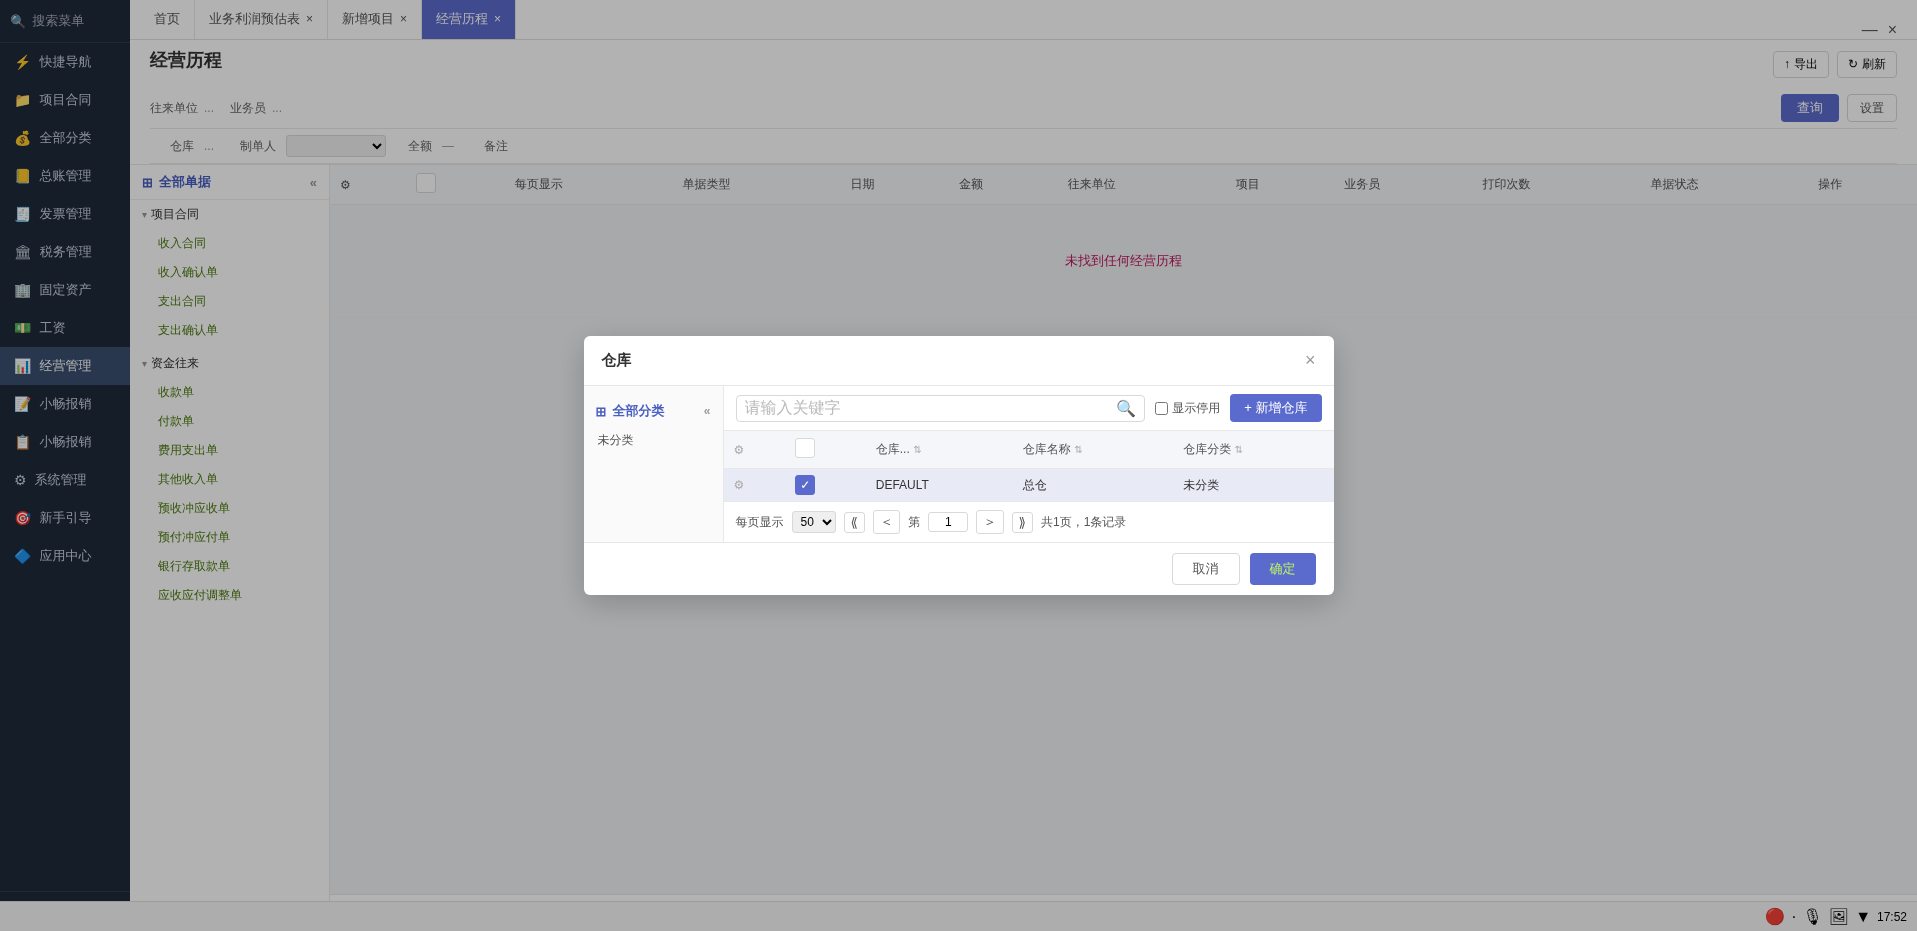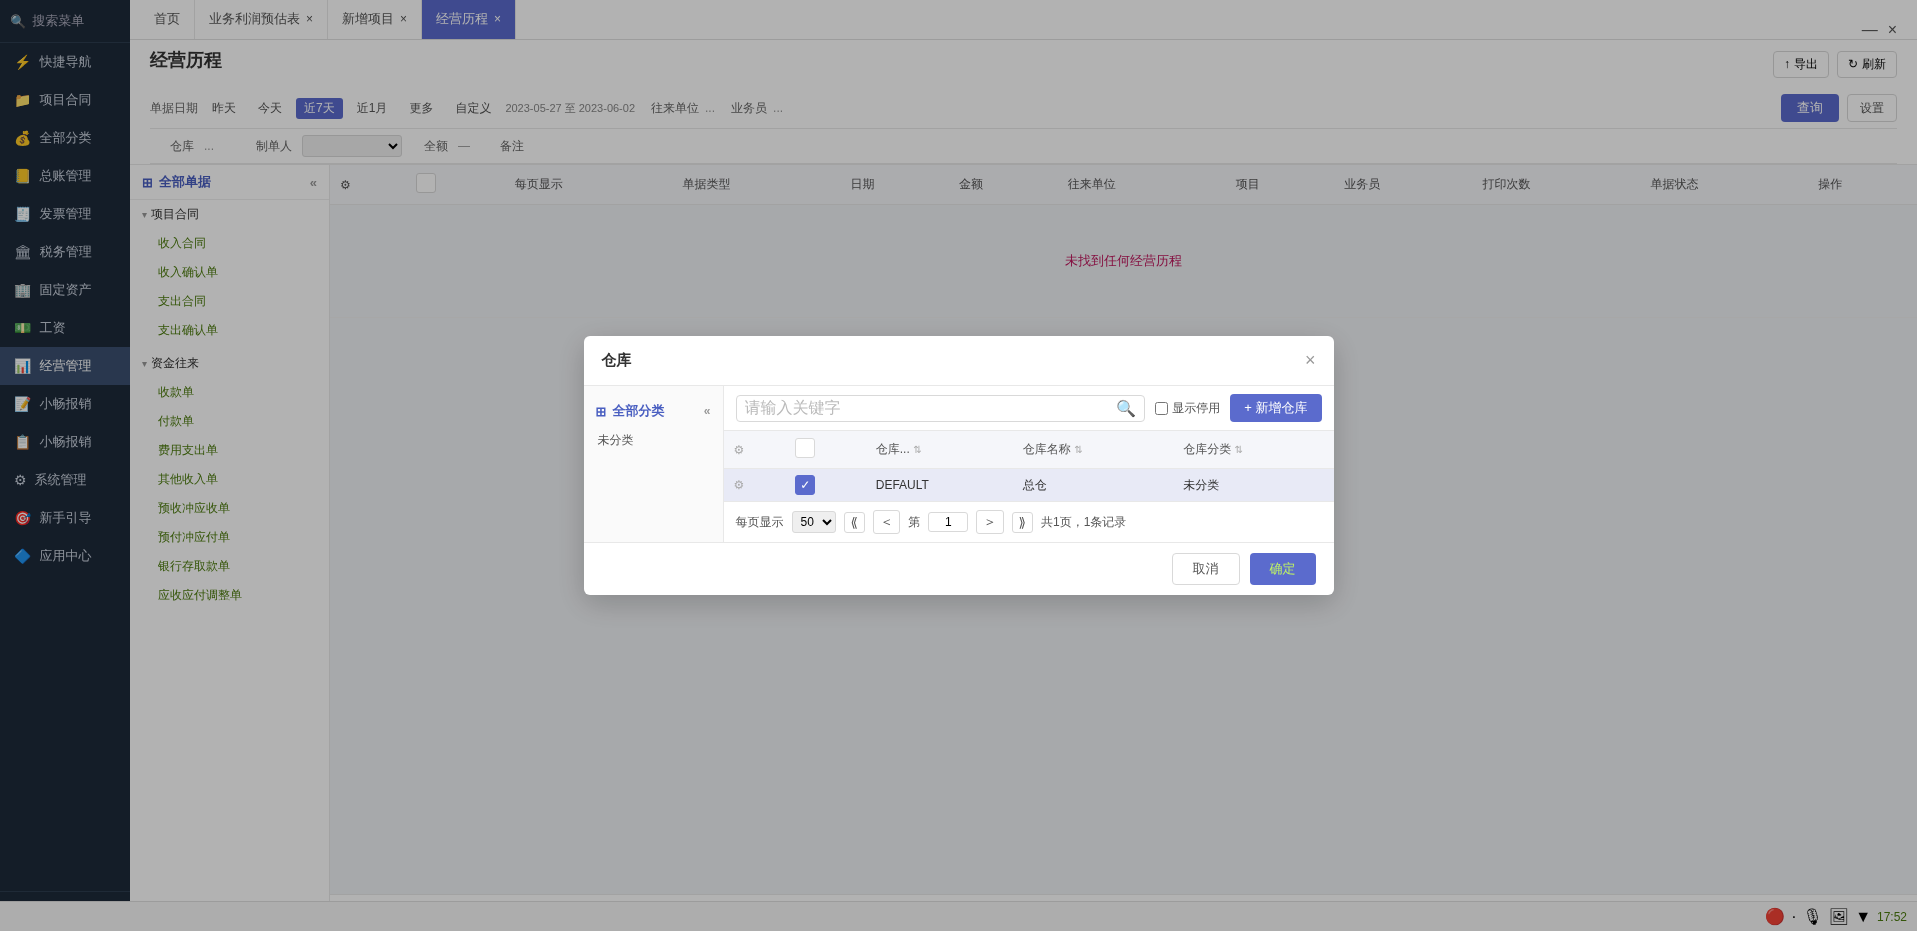--- a/index.html
+++ b/index.html
@@ -464,21 +464,21 @@
       background: #f8f8f8;
       border-top: 1px solid #e0e0e0;
       display: flex;
       align-items: center;
       justify-content: flex-end;
       padding: 0 10px;
       gap: 6px;
       z-index: 5;
     }
     .status-icon { font-size: 16px; }
-    .time-badge { color: #4d7c0f; font-size: 12px; }
+    .time-badge { color: #000000; font-size: 12px; }
 
     .btn-export {
       background: #fff;
       border: 1px solid #d9d9d9;
       border-radius: 4px;
       padding: 4px 10px;
       font-size: 12px;
       cursor: pointer;
       display: flex;
       align-items: center;
@@ -615,47 +615,37 @@
         </button>
         <button class="btn-refresh">
           <span>↻</span>
           <span>刷新</span>
         </button>
       </div>
     </div>
 
     <div class="filter-bar" style="padding: 6px 0; border:none; border-bottom:1px solid #e8e8e8; gap:16px;">
       <div class="filter-group">
-        <span class="filter-label">单据日期</span>
-        <button class="date-btn">昨天</button>
-        <button class="date-btn">今天</button>
-        <button class="date-btn active">近7天</button>
-        <button class="date-btn">近1月</button>
-        <button class="date-btn">更多</button>
-        <button class="date-btn">自定义</button>
-        <span class="date-range">2023-05-27 至 2023-06-02</span>
-      </div>
-      <div class="filter-group">
         <span class="filter-label">往来单位</span>
         <span class="filter-dots">...</span>
       </div>
       <div class="filter-group">
         <span class="filter-label">业务员</span>
         <span class="filter-dots">...</span>
       </div>
       <div style="display:flex; gap:8px; margin-left:auto;">
         <button class="query-btn">查询</button>
         <button class="setting-btn">设置</button>
       </div>
     </div>
 
     <div class="filter-bar2">
       <span class="filter-label">仓库</span>
       <span class="filter-dots">...</span>
-      <span class="filter-label" style="margin-left:32px;font-family:Liberation Mono, monospace;">制单人</span>
+      <span class="filter-label" style="margin-left:16px;font-family:Liberation Mono, monospace;">制单人</span>
       <select class="page-select" style="width:100px;"></select>
       <span class="filter-label" style="margin-left:12px;">全额</span>
       <span style="color:#999;">—</span>
       <span class="filter-label" style="margin-left:20px;">备注</span>
     </div>
   </div>
 
   <div class="content-layout" style="flex:1; overflow:hidden;">
 
     <div class="left-panel">

